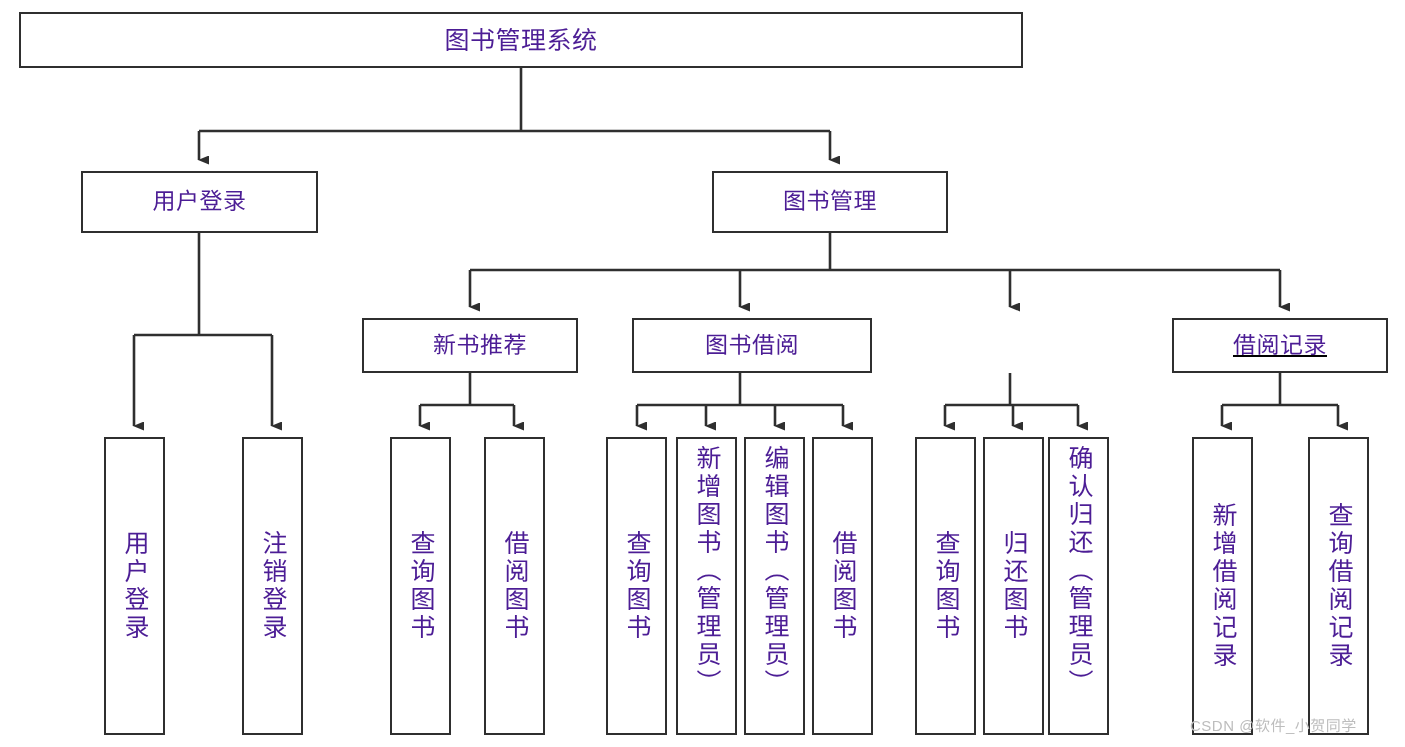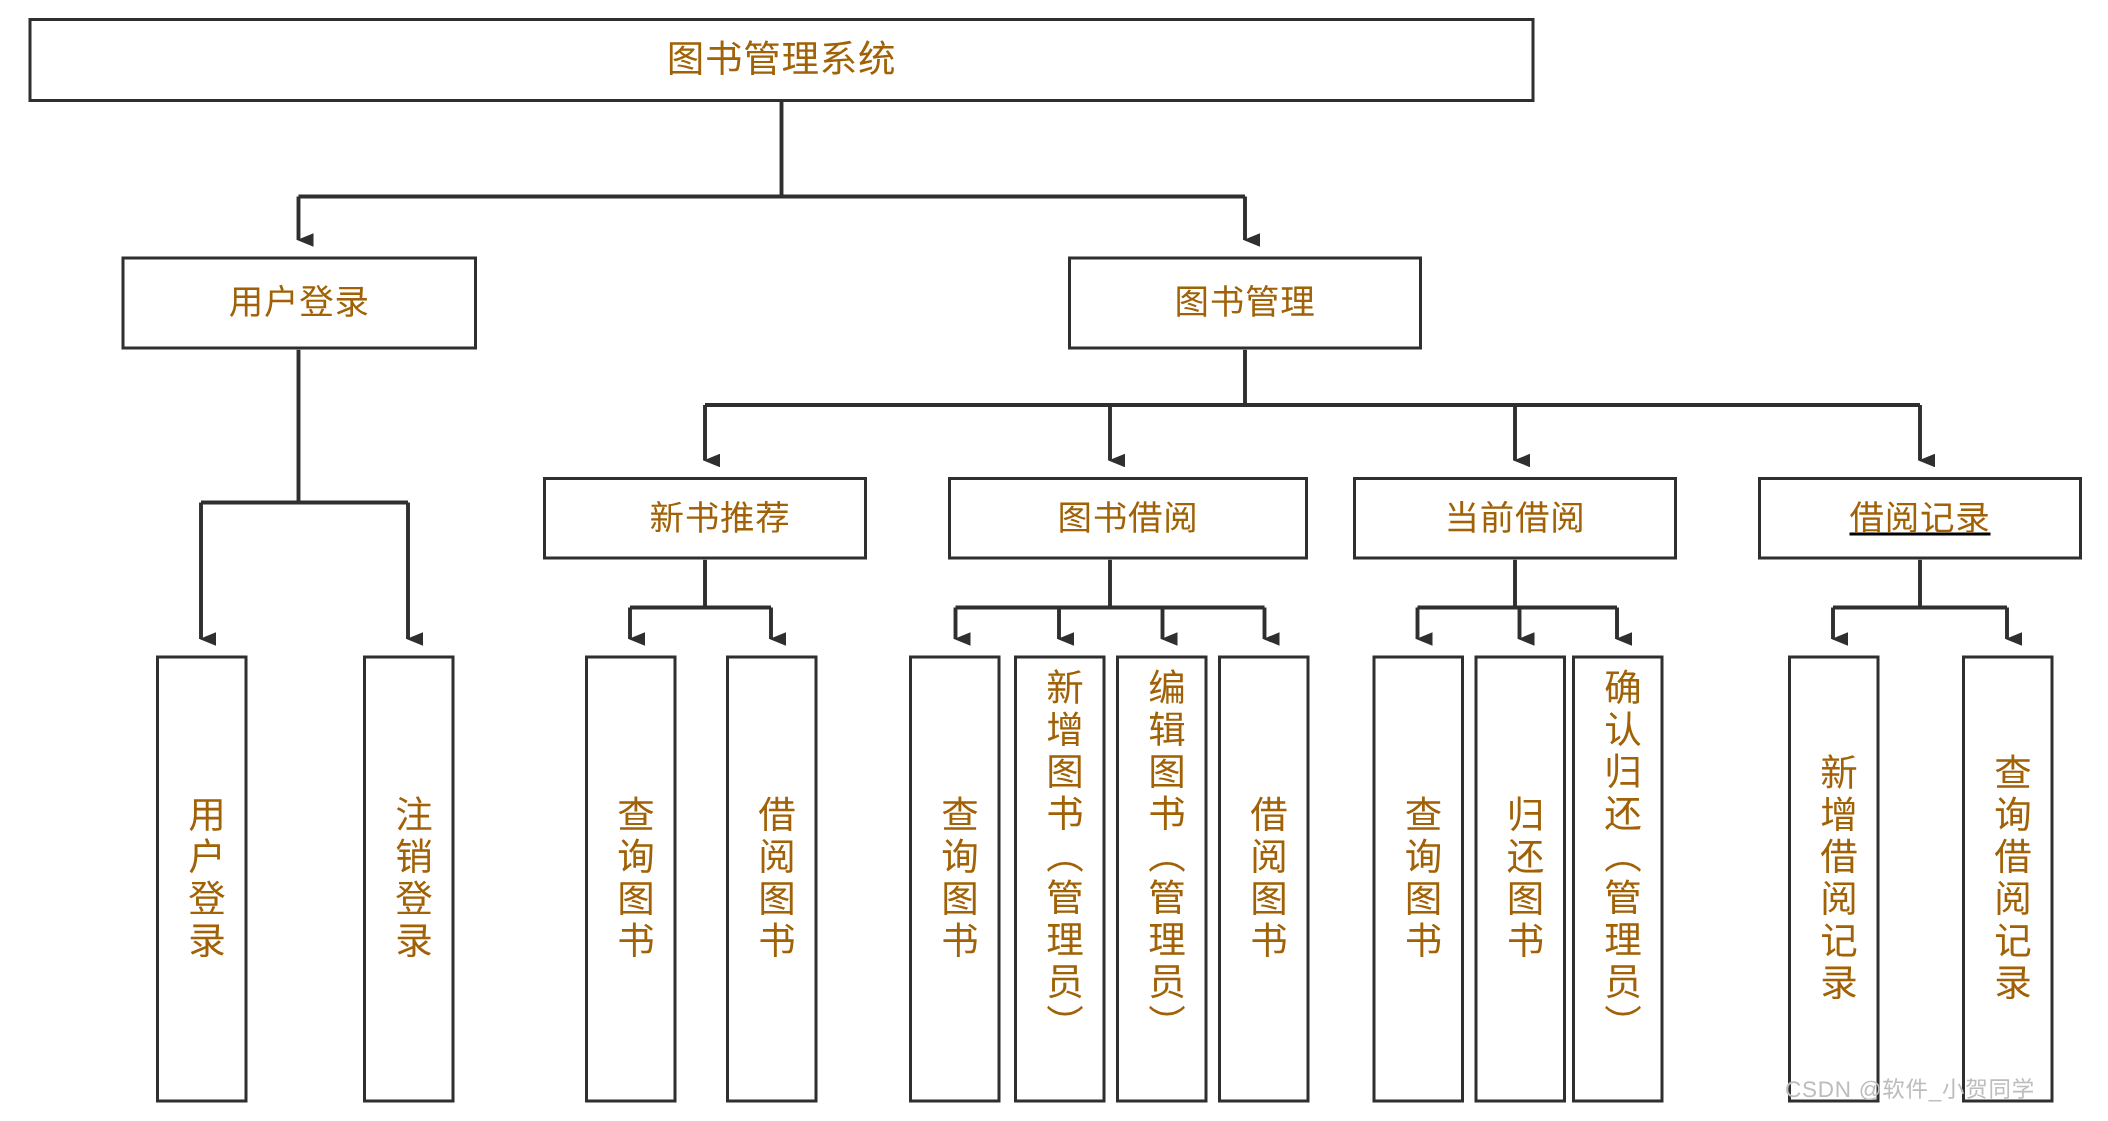--- a/index.html
+++ b/index.html
@@ -32,21 +32,21 @@
     position: absolute;
     box-sizing: border-box;
     border: 2.5px solid #2f2f2f;
     background: #ffffff;
     display: flex;
     align-items: center;
     justify-content: center;
     overflow: hidden;
   }
   .node-label {
-    color: #a16207;
+    color: #4c1d95;
     text-align: left;
     line-height: 1.12;
     letter-spacing: 0.5px;
     white-space: pre-line;
     user-select: none;
   }
   .node-root .node-label {
     font-size: 25px;
   }
   .node-level1 .node-label {
@@ -150,23 +150,20 @@
   </div>
 
   <div class="node-box node-level2" style="left:362px; top:318px; width:216px; height:55px;padding-left:20px;">
     <span class="node-label">新书推荐</span>
   </div>
 
   <div class="node-box node-level2" style="left:632px; top:318px; width:240px; height:55px;">
     <span class="node-label">图书借阅</span>
   </div>
 
-  <div class="node-box node-level2" style="left:902px; top:318px; width:216px; height:55px;">
-    <span class="node-label">当前借阅</span>
-  </div>
 
   <div class="node-box node-level2" style="left:1172px; top:318px; width:216px; height:55px;text-decoration:underline;">
     <span class="node-label">借阅记录</span>
   </div>
 
   <div class="node-box node-leaf leaf-centered" style="left:104px; top:437px; width:61px; height:298px;">
     <span class="node-label">用户登录</span>
   </div>
 
   <div class="node-box node-leaf leaf-centered" style="left:242px; top:437px; width:61px; height:298px;">

